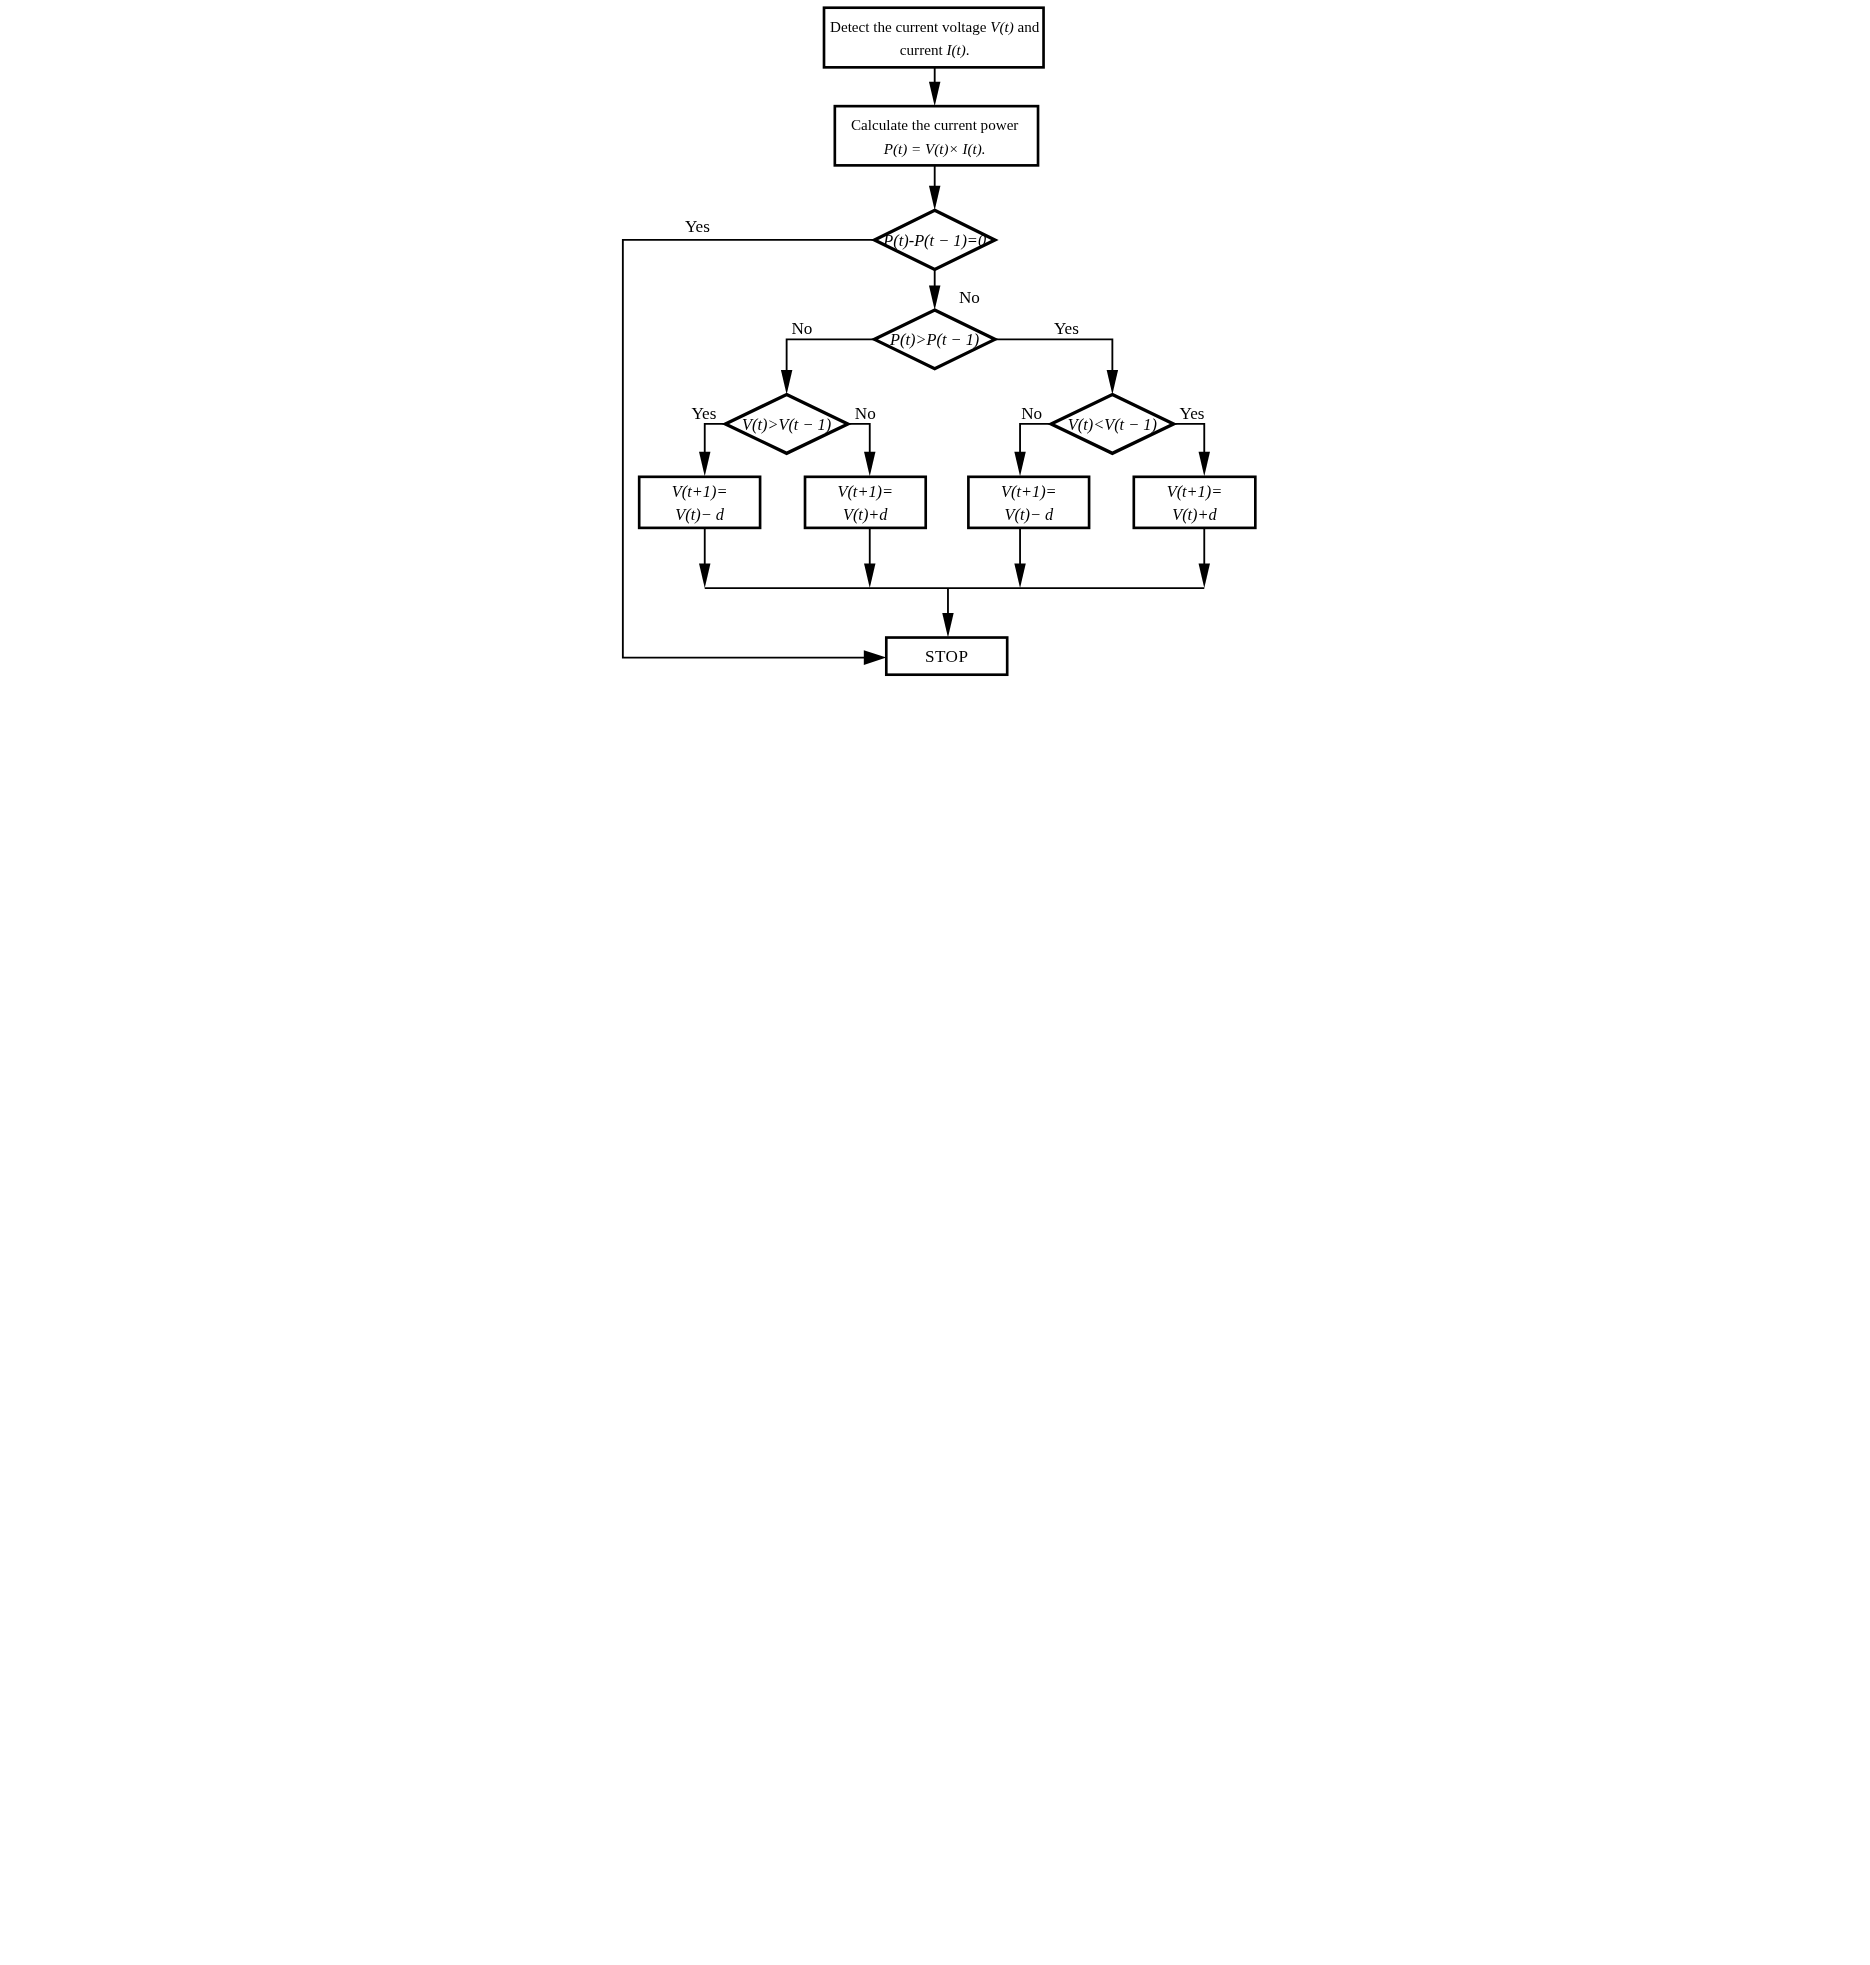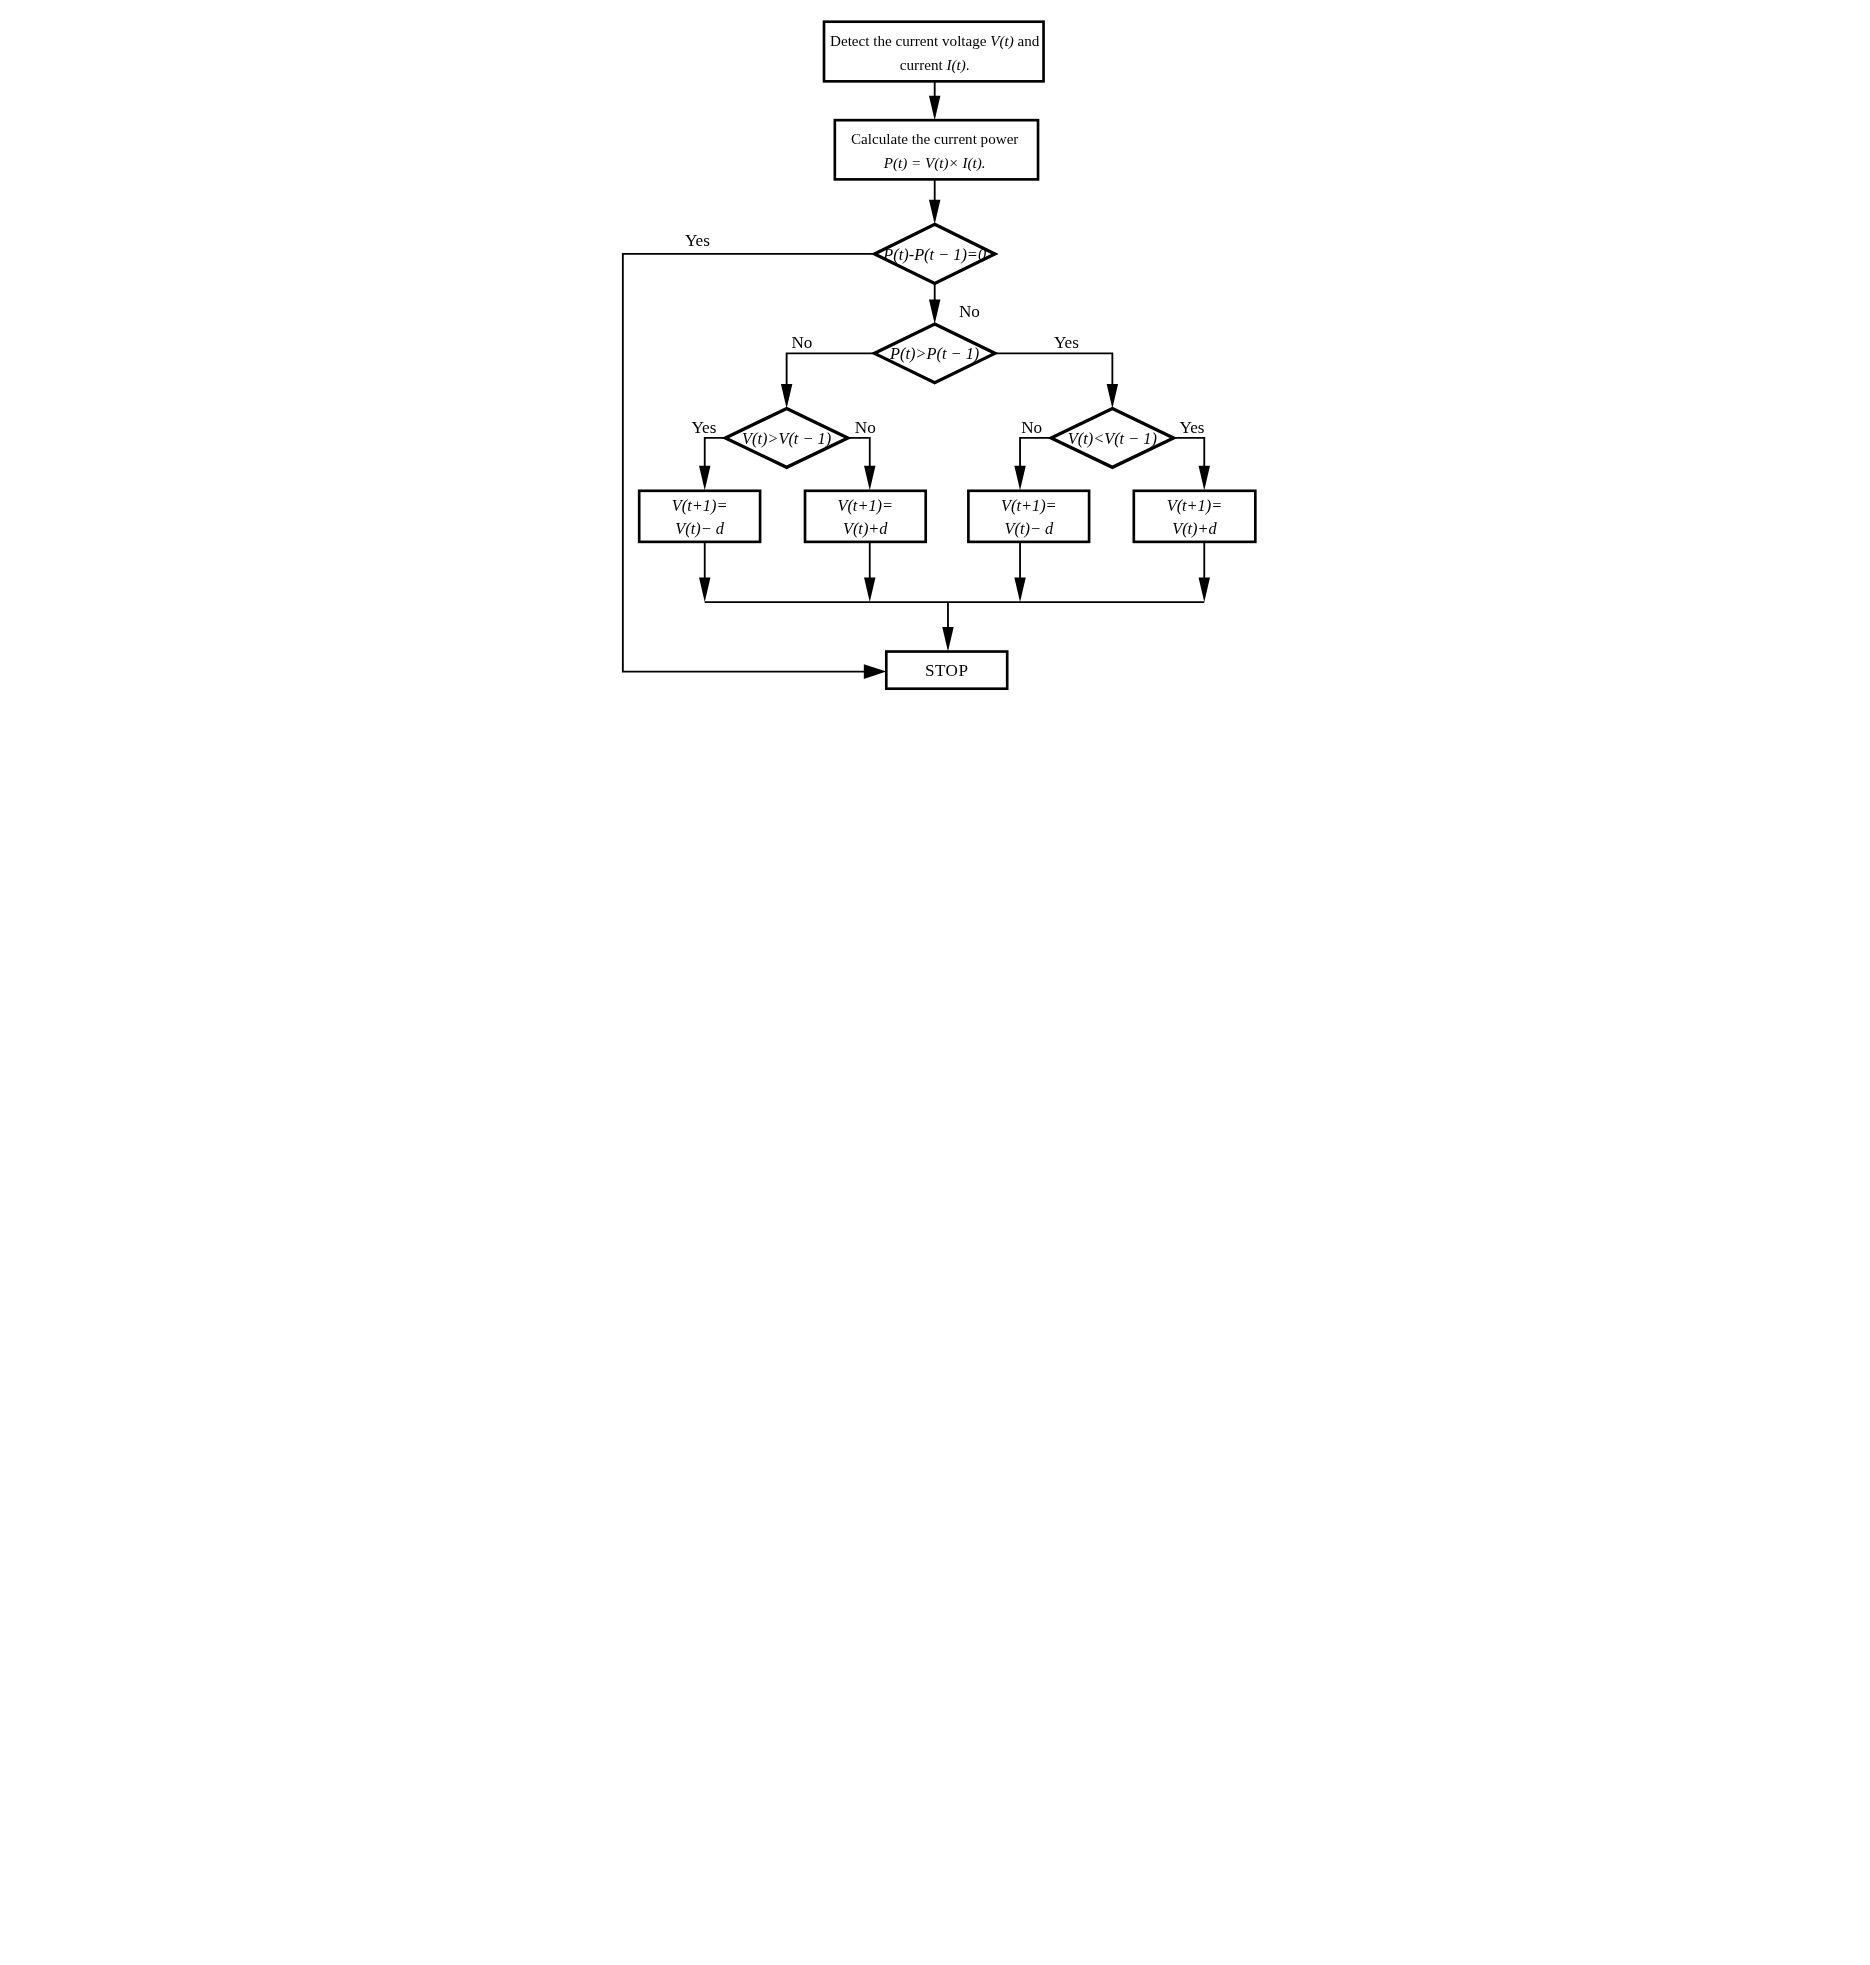--- a/index.html
+++ b/index.html
@@ -1,16 +1,16 @@
 <!DOCTYPE html>
 <html style="font-size:9.4px"><head>
 <meta charset="utf-8">
 <style>
   html,body{margin:0;padding:0;background:#ffffff;}
-  .stage{width:100%;max-width:648px;margin:16px auto;}
+  .stage{width:100%;max-width:648px;margin:2px auto;}
   svg{display:block;width:100%;height:auto;background:#ffffff;}
   .shape{fill:#ffffff;stroke:#000000;}
   .box{stroke-width:13px;}
   .diamond{stroke-width:16px;stroke-linejoin:miter;}
   .edge{fill:none;stroke:#000000;stroke-width:9px;}
   .head{fill:#000000;stroke:none;}
   text{font-family:"Liberation Serif","DejaVu Serif",serif;fill:#000000;}
   .t-node{font-size:74px;}
   .t-math{font-size:80px;}
   .t-action{font-size:80px;}

